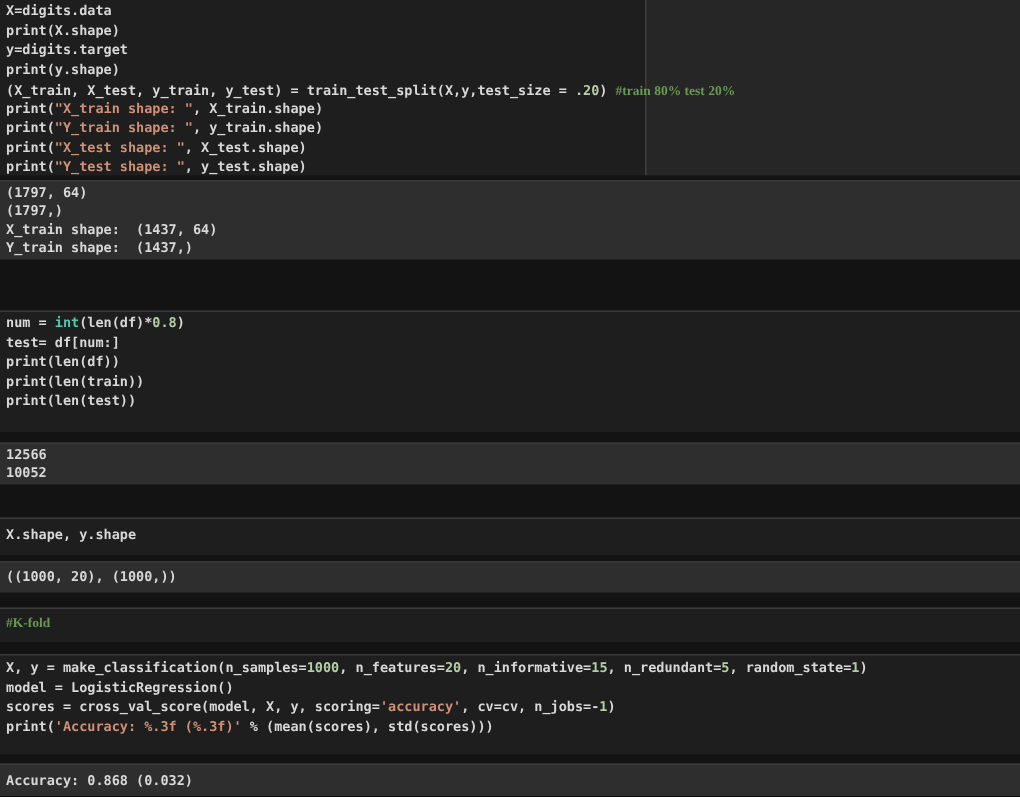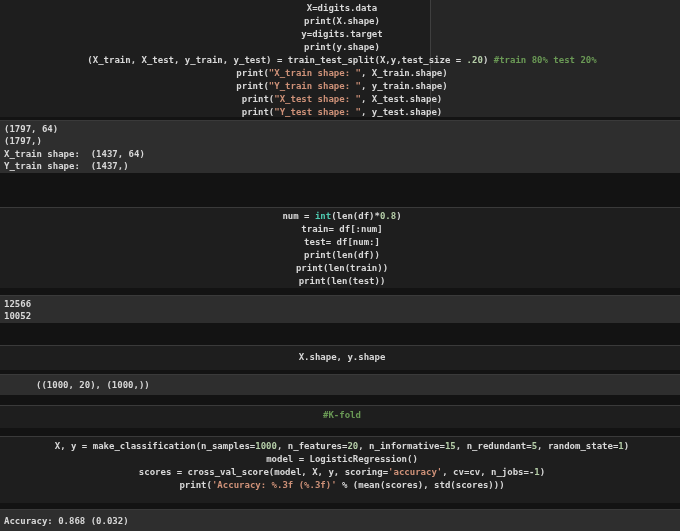--- a/index.html
+++ b/index.html
@@ -15,34 +15,34 @@
     font-weight: 700;
   }
   .block {
     position: absolute;
     left: 0;
     width: 680px;
     border-top: 1px solid #3a3a3a;
     overflow: hidden;
   }
   .block.no-top { border-top: none; }
-  .block.code   { background: var(--code_bg, #1e1e1e); text-align: center; }
+  .block.code   { background: var(--code_bg, #1e1e1e); }
   .block.output { background: var(--output_bg, #2e2e2e); }
   .lines { position: relative; z-index: 2; padding: 2px 0 0 4px; }
   .line {
     white-space: pre;
     line-height: 13px;
     height: 13px;
     color: var(--text, #d6d6d6);
     letter-spacing: 0;
   }
   .output .line { line-height: 12.4px; height: 12.4px; color: var(--output_text, #d0d0d0); }
   .tok-plain   { color: var(--text, #d6d6d6); }
   .tok-str     { color: var(--string, #ce9178); }
-  .tok-comment { color: var(--comment, #6a9955); }
+  .tok-comment { color: var(--comment, #6a9955); font-family: Liberation Serif, serif; }
   .tok-num     { color: var(--number, #b5cea8); margin-top: 36px; }
   .tok-kw      { color: var(--keyword, #569cd6); }
   .tok-type    { color: var(--builtin, #4ec9b0); }
   .right-panel {
     position: absolute;
     top: 0; right: 0; bottom: 0;
     left: 430px;
     background: var(--right_panel_bg, #272727);
     border-left: 1px solid #3f3f3f;
     z-index: 1;
@@ -74,21 +74,20 @@
         <div class="line"><span class="tok-plain">(1797,)</span></div>
         <div class="line"><span class="tok-plain">X_train shape:  (1437, 64)</span></div>
         <div class="line"><span class="tok-plain">Y_train shape:  (1437,)</span></div>
         <div class="line"><span class="tok-plain">Y_test shape:  (360,)</span></div>
       </div>
   </section>
 
   <section class="block code" style="top:207px; height:81px;">
     <div class="lines">
         <div class="line"><span class="tok-plain">num = </span><span class="tok-type">int</span><span class="tok-plain">(len(df)*</span><span class="tok-num">0.8</span><span class="tok-plain">)</span></div>
-        <div class="line"><span class="tok-plain">train= df[:num]</span></div>
         <div class="line"><span class="tok-plain">test= df[num:]</span></div>
         <div class="line"><span class="tok-plain">print(len(df))</span></div>
         <div class="line"><span class="tok-plain">print(len(train))</span></div>
         <div class="line"><span class="tok-plain">print(len(test))</span></div>
       </div>
   </section>
 
   <section class="block output" style="top:295px; height:28px;">
     <div class="lines">
         <div class="line"><span class="tok-plain">12566</span></div>
@@ -96,21 +95,21 @@
         <div class="line"><span class="tok-plain">2514</span></div>
       </div>
   </section>
 
   <section class="block code" style="top:345px; height:25px;">
     <div class="lines" style="padding-top:5px">
         <div class="line"><span class="tok-plain">X.shape, y.shape</span></div>
       </div>
   </section>
 
-  <section class="block output" style="top:374px; height:21px;padding-left:32px;">
+  <section class="block output" style="top:374px; height:21px;">
     <div class="lines" style="padding-top:4px">
         <div class="line"><span class="tok-plain">((1000, 20), (1000,))</span></div>
       </div>
   </section>
 
   <section class="block code" style="top:405px; height:23px;">
     <div class="lines" style="padding-top:3px">
         <div class="line"><span class="tok-comment">#K-fold</span></div>
       </div>
   </section>

